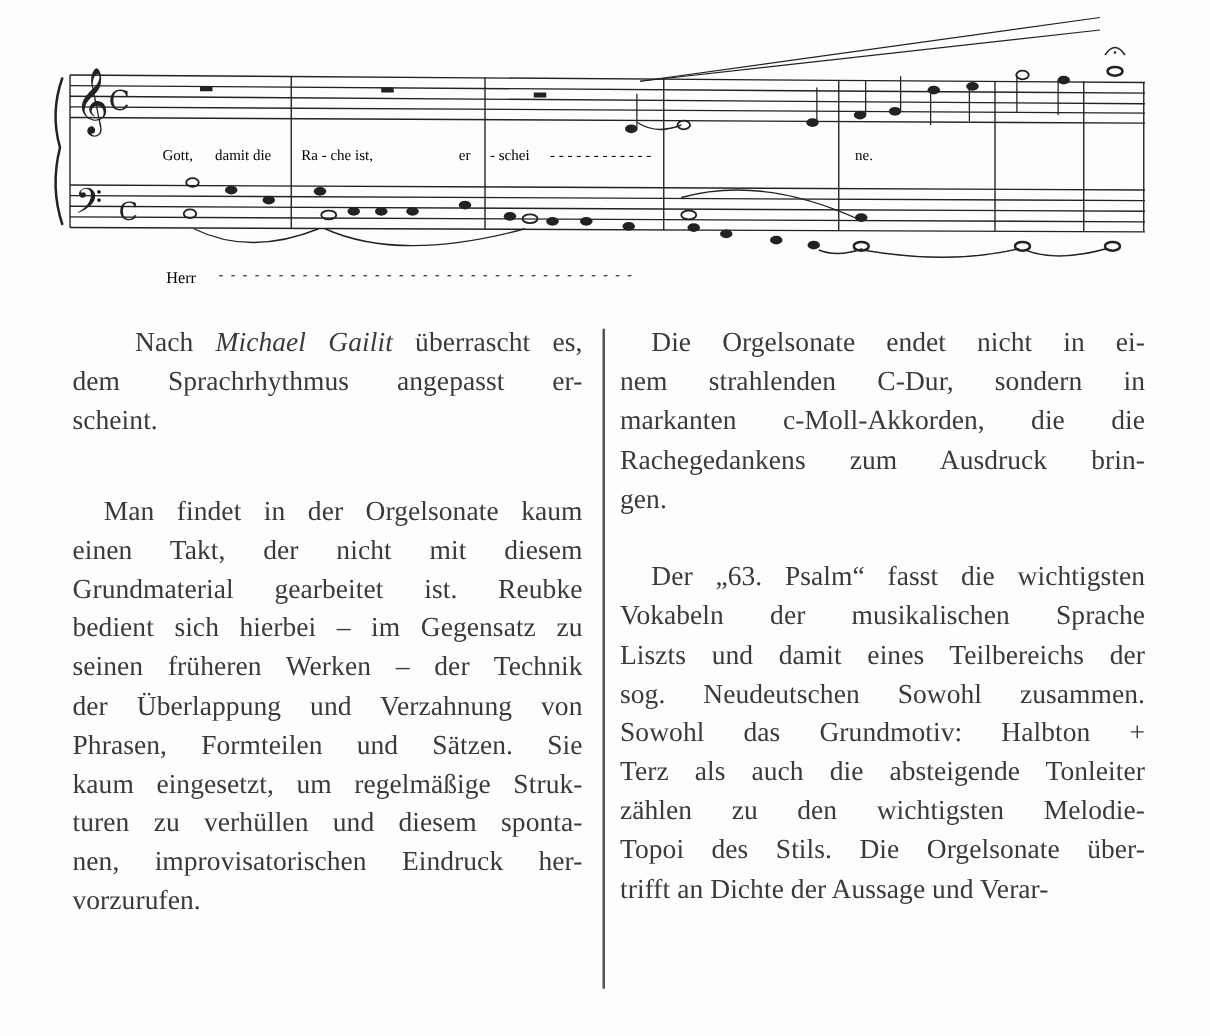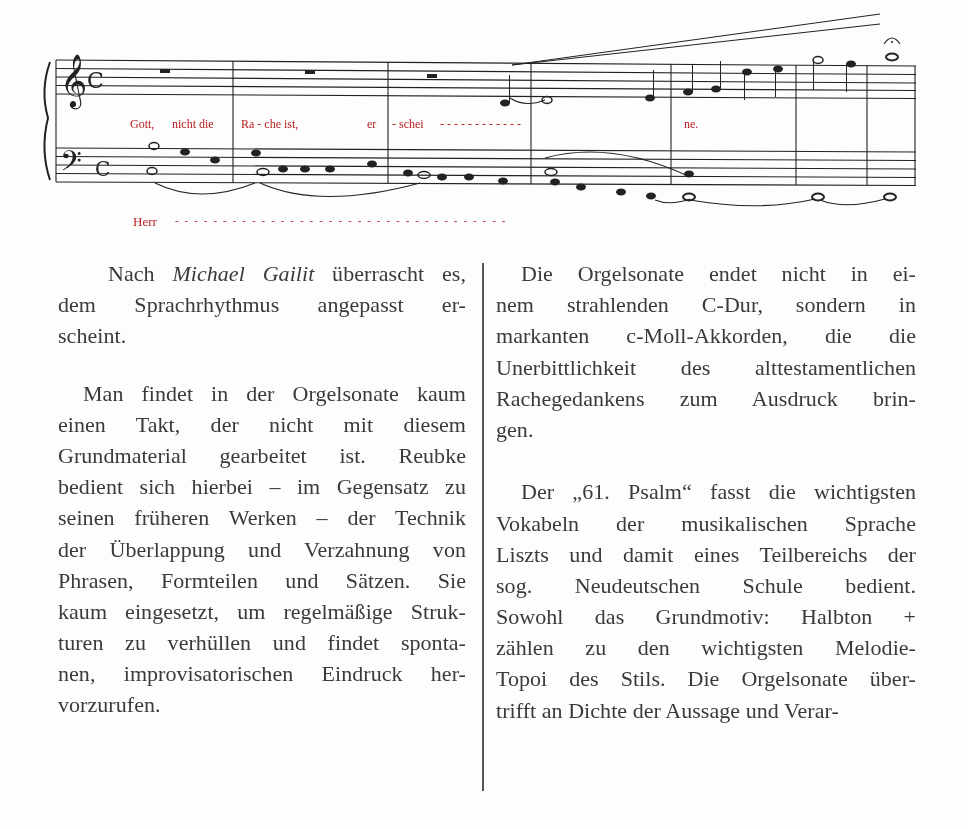--- a/index.html
+++ b/index.html
@@ -1,19 +1,19 @@
 <!DOCTYPE html>
 <html><head>
 <meta charset="utf-8">
 <style>
   html, body { margin:0; padding:0; }
   body { width:968px; height:829px; background:#fdfdfd; position:relative; overflow:hidden; font-family:"Liberation Serif", "DejaVu Serif", serif; color:#3a3a3a; }
   .score { position:absolute; left:0; top:0; width:968px; height:245px; }
   .score svg { position:absolute; left:0; top:0; }
-  .lyric { position:absolute; font-family:"Liberation Serif", serif; font-size:12px; color:#b91c1c; white-space:pre; }
+  .lyric { position:absolute; font-family:"Liberation Serif", serif; font-size:12px; color:#000000; white-space:pre; }
   .col { position:absolute; top:258px; font-size:22px; line-height:31.2px; text-align:justify; letter-spacing:0.05px; }
   .col p { margin:0; text-indent:25px; }
   .col .line { display:block; text-align:justify; text-align-last:justify; height:31.2px; white-space:nowrap; }
   .col .line.last { text-align-last:left; }
   .col .line.indent { padding-left:25px; }
   .left { left:58px; width:408px; }
   .right { left:496px; width:420px; }
   .divider { position:absolute; left:482px; top:263px; width:2px; height:528px; background:#555; }
   em { font-style:italic; }
 </style>
@@ -112,21 +112,21 @@
       <ellipse cx="689" cy="174" rx="5" ry="3.5"></ellipse>
       <ellipse cx="689" cy="197" rx="6" ry="3.5" fill="none" stroke="#222" stroke-width="2"></ellipse>
       <ellipse cx="818" cy="197" rx="6" ry="3.5" fill="none" stroke="#222" stroke-width="2"></ellipse>
       <ellipse cx="890" cy="197" rx="6" ry="3.5" fill="none" stroke="#222" stroke-width="2"></ellipse>
 
       <path d="M884 44 Q892 32 900 44" fill="none" stroke="#222" stroke-width="1.2"></path>
       <circle cx="892" cy="42" r="1"></circle>
     </g>
   </svg>
   <div class="lyric" style="left:130px;top:117px;">Gott,</div>
-  <div class="lyric" style="left:172px;top:117px;">nicht die</div>
+  <div class="lyric" style="left:172px;top:117px;">damit die</div>
   <div class="lyric" style="left:241px;top:117px;">Ra - che ist,</div>
   <div class="lyric" style="left:367px;top:117px;">er</div>
   <div class="lyric" style="left:392px;top:117px;">- schei</div>
   <div class="lyric" style="left:440px;top:117px;">- - - - - - - - - - - -</div>
   <div class="lyric" style="left:684px;top:117px;">ne.</div>
   <div class="lyric" style="left:133px;top:214px;font-size:13px;">Herr</div>
   <div class="lyric" style="left:175px;top:214px;font-size:11px;letter-spacing:1.6px;">- - - - - - - - - - - - - - - - - - - - - - - - - - - - - - - - - - -</div>
 </div>
 
 <div class="col left" style="display: block;">
@@ -134,47 +134,47 @@
     <span class="line" style="margin-left: 0px; padding-left: 25px;"><span>Nach </span><em>Michael Gailit</em><span> überrascht es,</span></span>
   </p>
 </div>
 
 <div class="col left" id="leftcol" style="text-indent:0;">
     <div>
       <span class="line indent" style="visibility: hidden;"></span>
       <span class="line">dem Sprachrhythmus angepasst er-</span>
       <span class="line last">scheint.</span>
     </div>
-    <div style="margin-top: 26px;">
+    <div style="margin-top: 41px;">
       <span class="line indent">Man findet in der Orgelsonate kaum</span>
       <span class="line">einen Takt, der nicht mit diesem</span>
       <span class="line">Grundmaterial gearbeitet ist. Reubke</span>
       <span class="line">bedient sich hierbei – im Gegensatz zu</span>
       <span class="line">seinen früheren Werken – der Technik</span>
       <span class="line">der Überlappung und Verzahnung von</span>
       <span class="line">Phrasen, Formteilen und Sätzen. Sie</span>
       <span class="line">kaum eingesetzt, um regelmäßige Struk-</span>
-      <span class="line">turen zu verhüllen und findet sponta-</span>
+      <span class="line">turen zu verhüllen und diesem sponta-</span>
       <span class="line">nen, improvisatorischen Eindruck her-</span>
       <span class="line last">vorzurufen.</span>
     </div>
   </div>
 <div class="divider"></div>
 <div class="col right" id="rightcol">
     <div>
       <span class="line indent">Die Orgelsonate endet nicht in ei-</span>
       <span class="line">nem strahlenden C-Dur, sondern in</span>
       <span class="line">markanten c-Moll-Akkorden, die die</span>
-      <span class="line">Unerbittlichkeit des alttestamentlichen</span>
       <span class="line">Rachegedankens zum Ausdruck brin-</span>
       <span class="line last">gen.</span>
     </div>
     <div style="margin-top: 31.2px;">
-      <span class="line indent">Der „61. Psalm“ fasst die wichtigsten</span>
+      <span class="line indent">Der „63. Psalm“ fasst die wichtigsten</span>
       <span class="line">Vokabeln der musikalischen Sprache</span>
       <span class="line">Liszts und damit eines Teilbereichs der</span>
-      <span class="line">sog. Neudeutschen Schule bedient.</span>
+      <span class="line">sog. Neudeutschen Sowohl zusammen.</span>
       <span class="line">Sowohl das Grundmotiv: Halbton +</span>
+      <span class="line">Terz als auch die absteigende Tonleiter</span>
       <span class="line">zählen zu den wichtigsten Melodie-</span>
       <span class="line">Topoi des Stils. Die Orgelsonate über-</span>
       <span class="line last">trifft an Dichte der Aussage und Verar-</span>
     </div>
   </div>
 
 </body></html>

